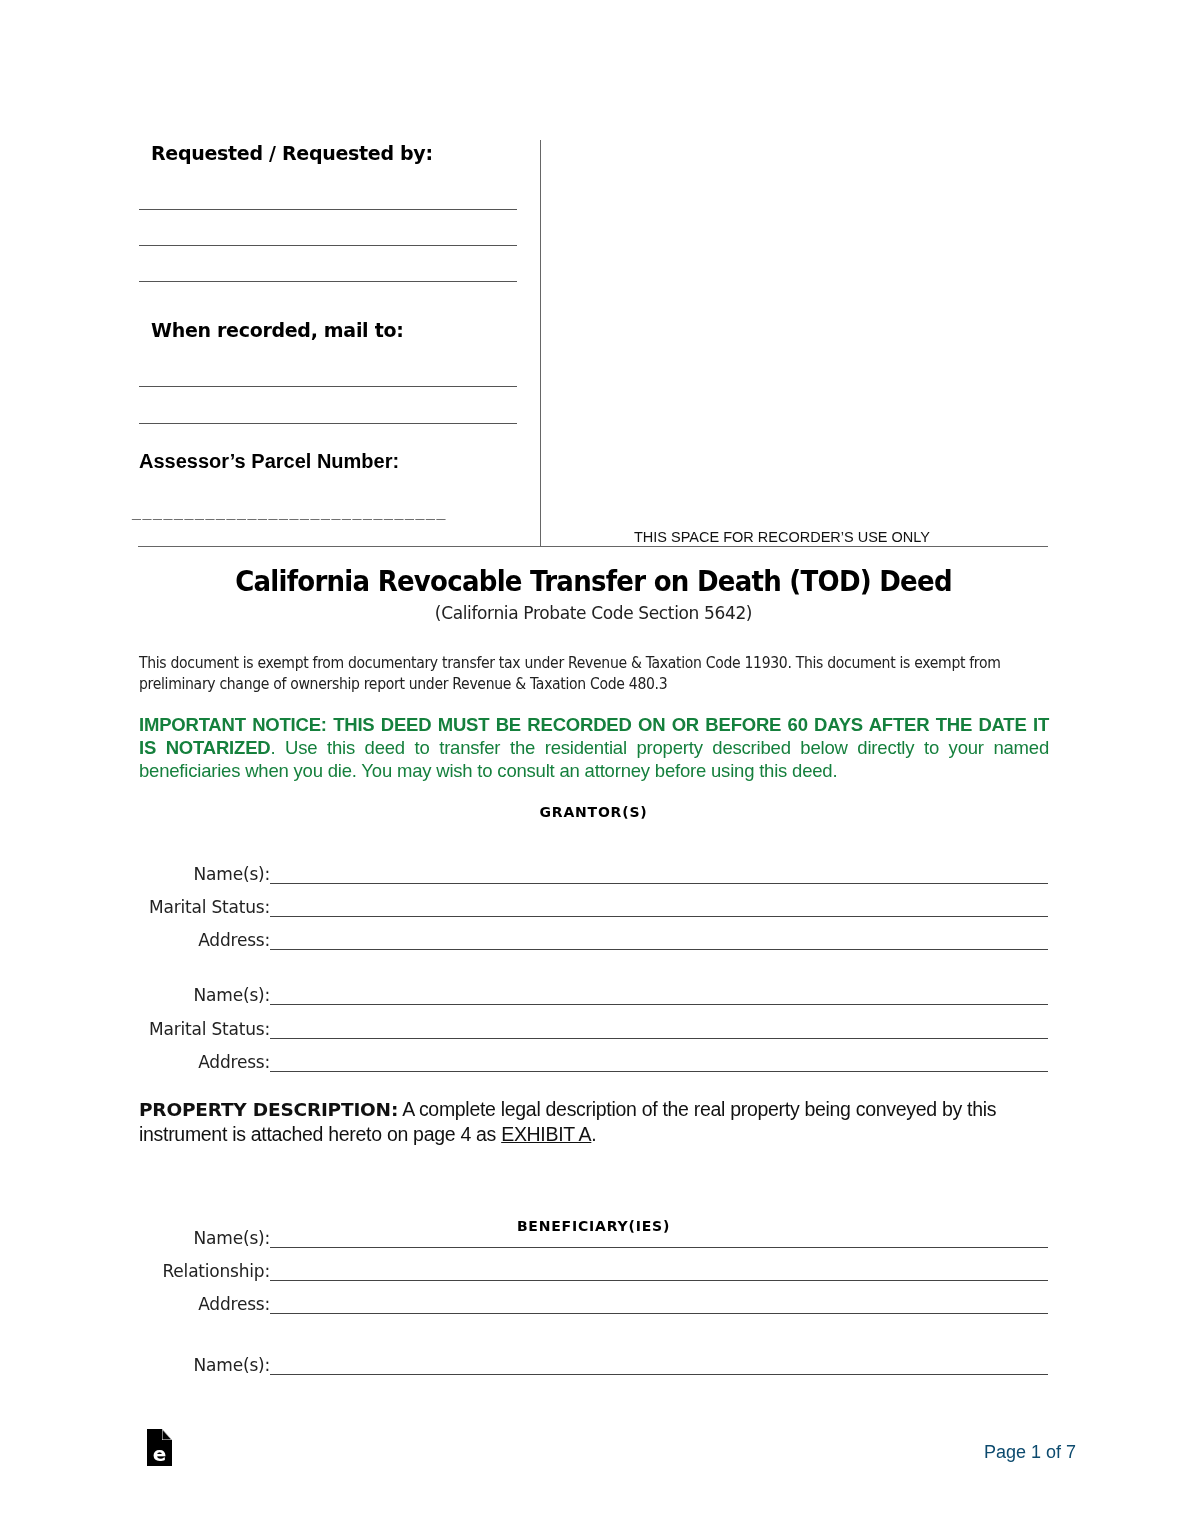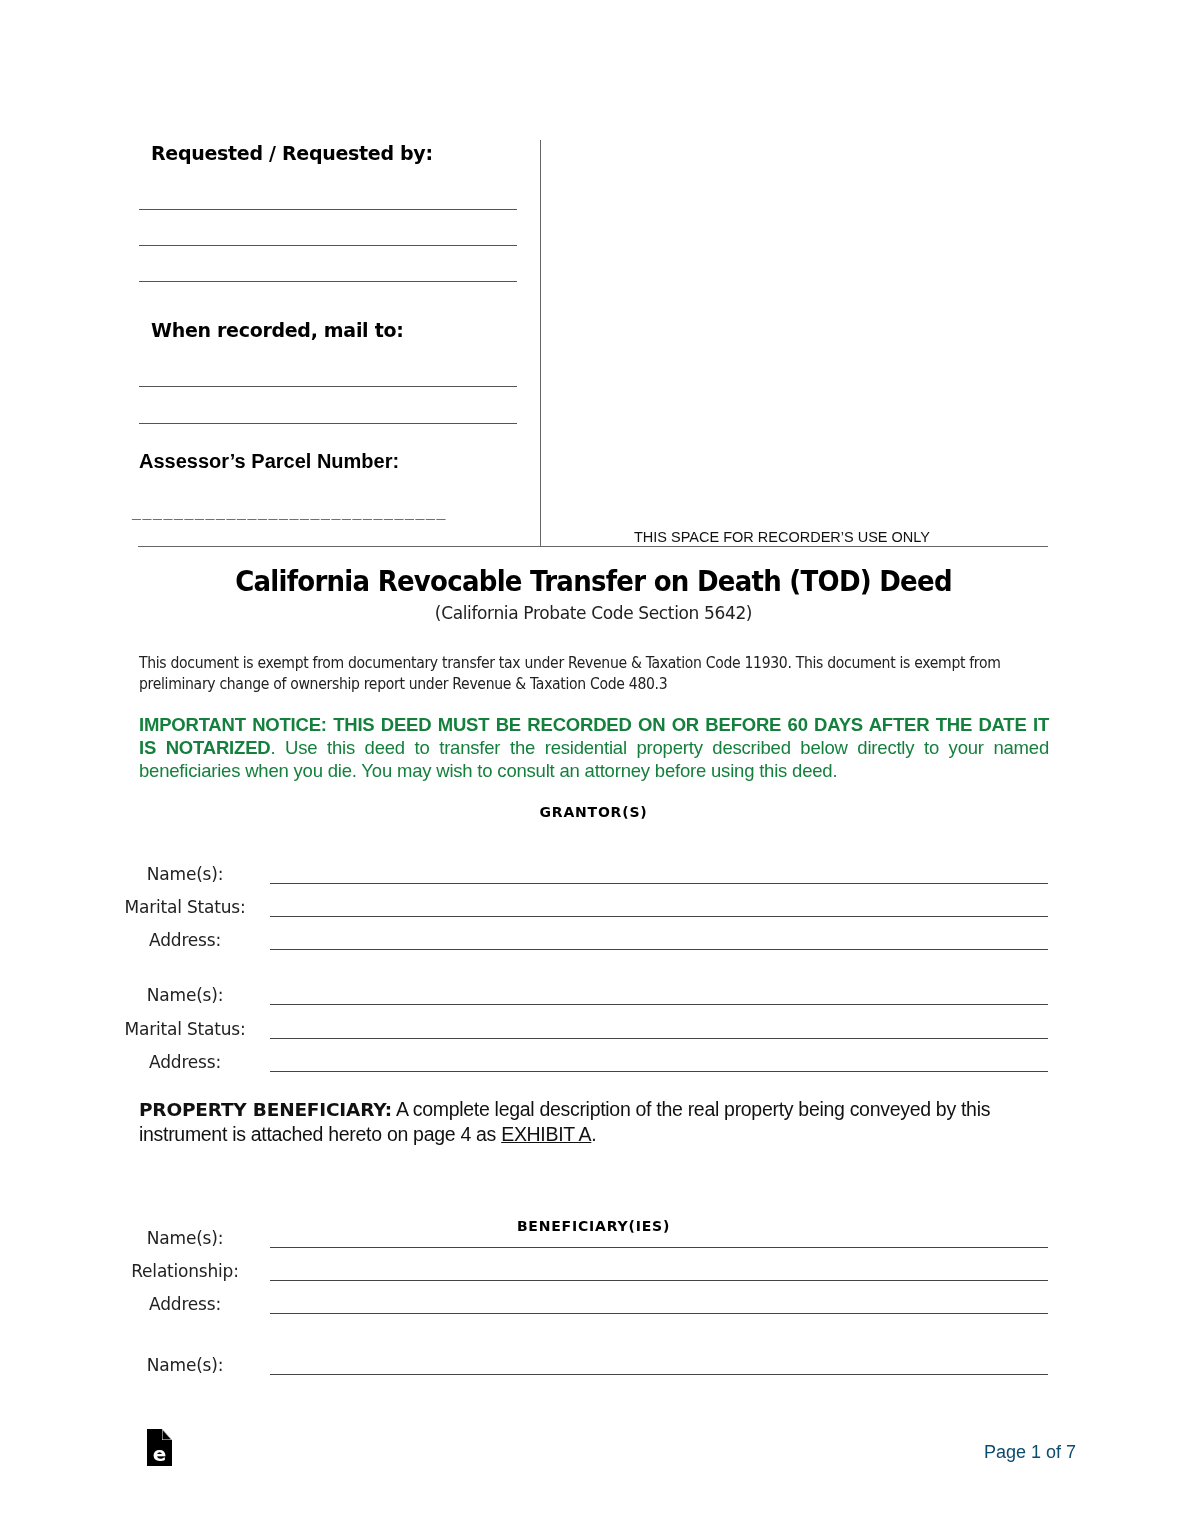--- a/index.html
+++ b/index.html
@@ -12,21 +12,21 @@
   .apn-label { font-family: "Liberation Sans", sans-serif; font-weight: bold; font-size: 20px; }
   .apn-dashes { font-family: "Liberation Sans", sans-serif; font-weight: bold; font-size: 16px; letter-spacing: 1.6px; color:#222; }
   .recorder { font-family: "Liberation Sans", sans-serif; font-size: 14.5px; color: #111; text-align: center; }
   .title { left: 0; width: 1187px; text-align: center; font-family: "DejaVu Sans", sans-serif; font-weight: bold; font-size: 28px; letter-spacing: -0.8px; transform: scaleX(0.93); }
   .subtitle { left: 0; width: 1187px; text-align: center; font-family: "DejaVu Sans", sans-serif; font-size: 18.5px; letter-spacing: -0.4px; color: #222; transform: scaleX(0.92); }
   .exempt { left: 139px; width: 960px; font-family: "DejaVu Sans", sans-serif; font-size: 15px; line-height: 21px; color: #222; letter-spacing: -0.35px; transform-origin: left top; transform: scaleX(0.935); }
   .notice { left: 139px; width: 910px; font-family: "Liberation Sans", sans-serif; font-size: 18.5px; line-height: 23px; color: #15803d; text-align: justify; letter-spacing: -0.2px; }
   .notice b { font-weight: bold; }
   .section-heading { left: 0; width: 1187px; text-align: center; font-family: "DejaVu Sans", sans-serif; font-weight: bold; font-size: 14px; letter-spacing: 0.8px; }
   .field-row { position: absolute; left: 100px; width: 948px; height: 24px; display: flex; align-items: flex-end; }
-  .field-label { width: 170px; text-align: center; font-family: "DejaVu Sans", sans-serif; font-size: 17px; color: #222; letter-spacing: -0.2px; line-height: 20px; }
+  .field-label { width: 170px; text-align: right; font-family: "DejaVu Sans", sans-serif; font-size: 17px; color: #222; letter-spacing: -0.2px; line-height: 20px; }
   .field-input { flex: 1; height: 22px; border: none; border-bottom: 1.5px solid #444; background: transparent; outline: none; padding: 0 4px; font-size: 16px; font-family: "DejaVu Sans", sans-serif; }
   .property { left: 139px; width: 910px; font-family: "Liberation Sans", sans-serif; font-size: 19.5px; line-height: 25px; color: #111; letter-spacing: -0.3px; }
   .property .lead { font-family: "DejaVu Sans", sans-serif; font-weight: bold; font-size: 18.5px; letter-spacing: -0.2px; }
   .property .exhibit { text-decoration: underline; }
   .logo { left: 147px; top: 1429px; width: 25px; height: 37px; }
   .page-num { left: 984px; top: 1442px; font-family: "Liberation Sans", sans-serif; font-size: 18px; color: #0c4a6e; }
 </style>
 </head>
 <body>
 
@@ -73,21 +73,21 @@
 </div>
 <div class="field-row" style="top:1015px;">
   <span class="field-label">Marital Status:</span>
   <input class="field-input" value="" style="">
 </div>
 <div class="field-row" style="top:1048px;">
   <span class="field-label">Address:</span>
   <input class="field-input" value="" style="">
 </div>
 
-<div class="abs property" style="top:1097px;"><span class="lead">PROPERTY BENEFICIARY:</span><span> A complete legal description of the real property being conveyed by this instrument is attached hereto on page 4 as </span><span class="exhibit">EXHIBIT A</span><span>.</span></div>
+<div class="abs property" style="top:1097px;"><span class="lead">PROPERTY DESCRIPTION:</span><span> A complete legal description of the real property being conveyed by this instrument is attached hereto on page 4 as </span><span class="exhibit">EXHIBIT A</span><span>.</span></div>
 
 <div class="abs section-heading" style="top:1170px;margin-top:48px;">BENEFICIARY(IES)</div>
 
 <div class="field-row" style="top:1224px;">
   <span class="field-label">Name(s):</span>
   <input class="field-input" value="" style="">
 </div>
 <div class="field-row" style="top:1257px;">
   <span class="field-label">Relationship:</span>
   <input class="field-input" value="" style="">

